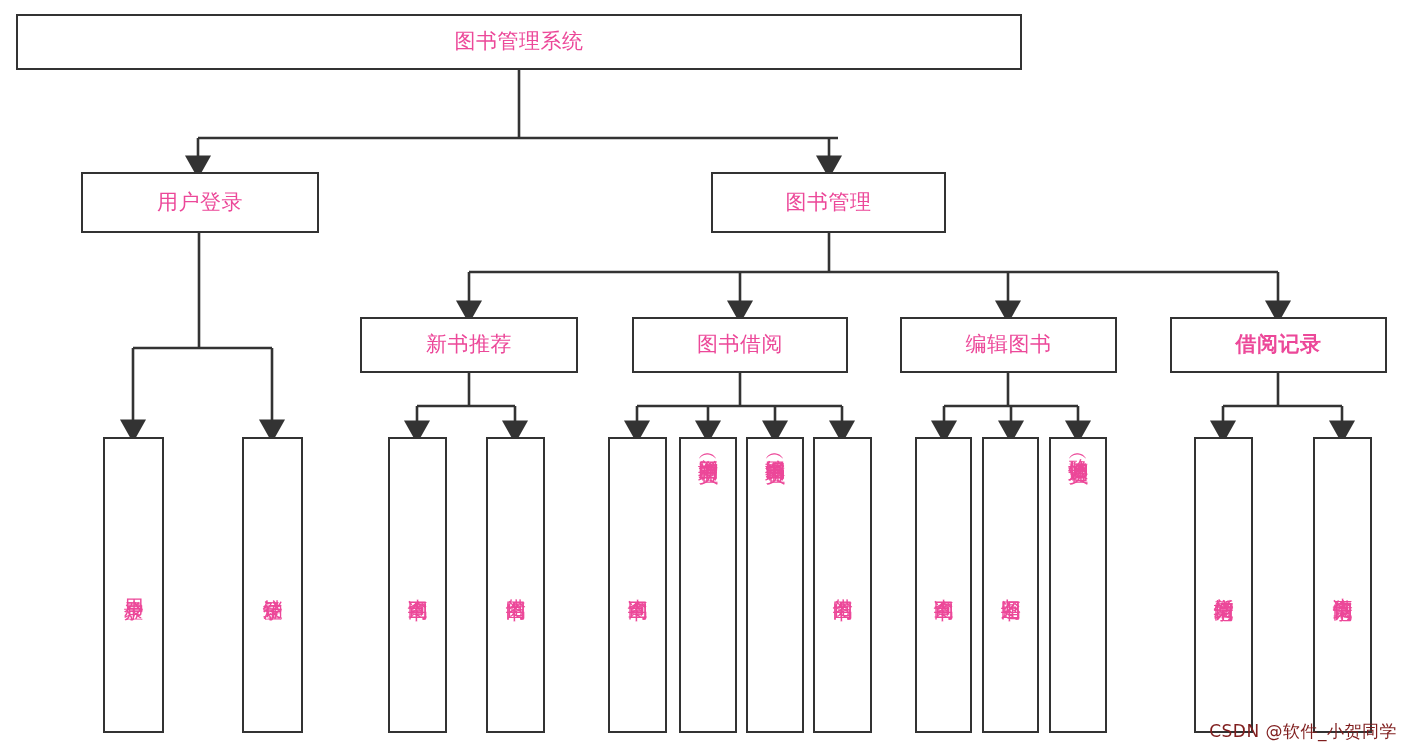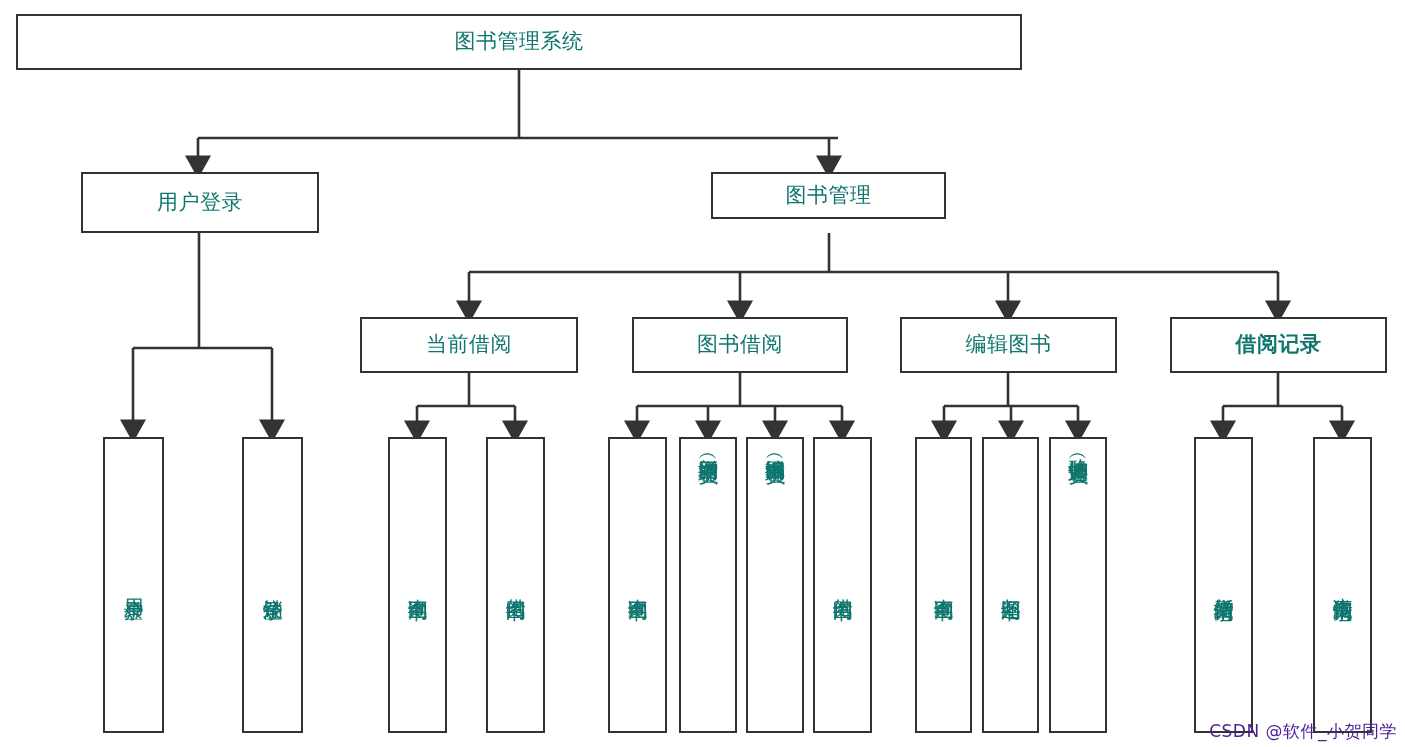--- a/index.html
+++ b/index.html
@@ -28,21 +28,21 @@
     pointer-events: none;
   }
   .node {
     position: absolute;
     box-sizing: border-box;
     border: 2.2px solid #333333;
     background: #ffffff;
     display: flex;
     align-items: center;
     justify-content: center;
-    color: #0f766e;
+    color: #ec4899;
   }
   .node.horiz .node-label {
     font-size: 21px;
     line-height: 1.1;
     letter-spacing: 0.5px;
     white-space: nowrap;
   }
   .node.vert {
     align-items: flex-start;
     justify-content: center;
@@ -58,21 +58,21 @@
   }
   .node.vert.centered {
     align-items: center;
     padding-top: 0;
   }
   #watermark {
     position: absolute;
     right: 8px;
     bottom: 4px;
     font-size: 17px;
-    color: #4c1d95;
+    color: #7f1d1d;
     letter-spacing: 0.5px;
     white-space: nowrap;
     user-select: none;
   }
 </style>
 </head>
 <body>
 
 <div id="diagram-root">
 
@@ -126,26 +126,26 @@
     </g>
   </svg>
 
   <div class="node horiz" style="left: 16px; top: 14px; width: 1006px; height: 56px;">
     <span class="node-label">图书管理系统</span>
   </div>
 
   <div class="node horiz" style="left: 81px; top: 172px; width: 238px; height: 61px;">
     <span class="node-label">用户登录</span>
   </div>
-  <div class="node horiz" style="left: 711px; top: 172px; width: 235px; height: 47px;">
+  <div class="node horiz" style="left: 711px; top: 172px; width: 235px; height: 61px;">
     <span class="node-label">图书管理</span>
   </div>
 
   <div class="node horiz" style="left: 360px; top: 317px; width: 218px; height: 56px;">
-    <span class="node-label">当前借阅</span>
+    <span class="node-label">新书推荐</span>
   </div>
   <div class="node horiz" style="left: 632px; top: 317px; width: 216px; height: 56px; text-align: right;">
     <span class="node-label">图书借阅</span>
   </div>
   <div class="node horiz" style="left: 900px; top: 317px; width: 217px; height: 56px;">
     <span class="node-label">编辑图书</span>
   </div>
   <div class="node horiz" style="left: 1170px; top: 317px; width: 217px; height: 56px; font-weight: bold;">
     <span class="node-label">借阅记录</span>
   </div>

